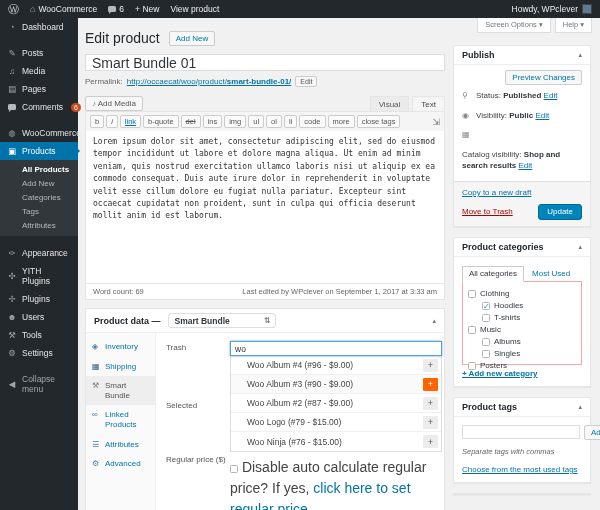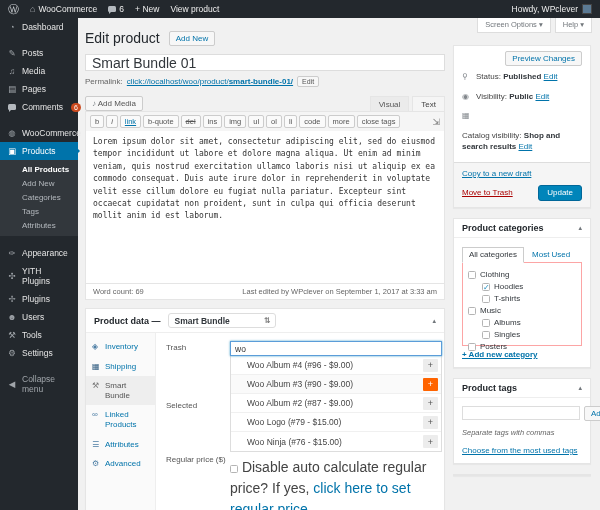--- a/index.html
+++ b/index.html
@@ -237,21 +237,21 @@
   <div id="main-col">
     <div id="page-title-row">
       <span id="page-title">Edit product</span>
       <span class="btn-secondary">Add New</span>
     </div>
 
     <input id="title-input" value="Smart Bundle 01" style="">
 
     <div id="permalink-row">
       <span>Permalink:</span>
-      <a class="link"><span>click://localhost/woo/product/</span><b>smart-bundle-01/</b></a>
+      <a class="link"><span>http://occaecat/woo/product/</span><b>smart-bundle-01/</b></a>
       <span class="btn-tiny">Edit</span>
     </div>
 
     <div id="media-row">
       <span class="btn-secondary" style="color:#555">
         <span style="color:#82878c">♪</span>
         <span>Add Media</span>
       </span>
       <span class="editor-tabs">
         <span class="ed-tab visual">Visual</span>
@@ -370,20 +370,24 @@
             </span>
           </div>
         </div>
       </div>
     </div>
   </div>
 
   <div id="right-col">
 
     <div class="postbox side-box">
+      <div class="postbox-header">
+        <span class="postbox-title">Publish</span>
+        <span class="toggle">▴</span>
+      </div>
       <div class="side-body">
         <div id="preview-row">
           <span class="btn-secondary">Preview Changes</span>
         </div>
         <div class="pub-row">
           <span class="pub-ic">⚲</span>
           <span><span>Status:</span>
             <span class="pub-strong">Published</span>
             <a class="link">Edit</a></span>
         </div>

